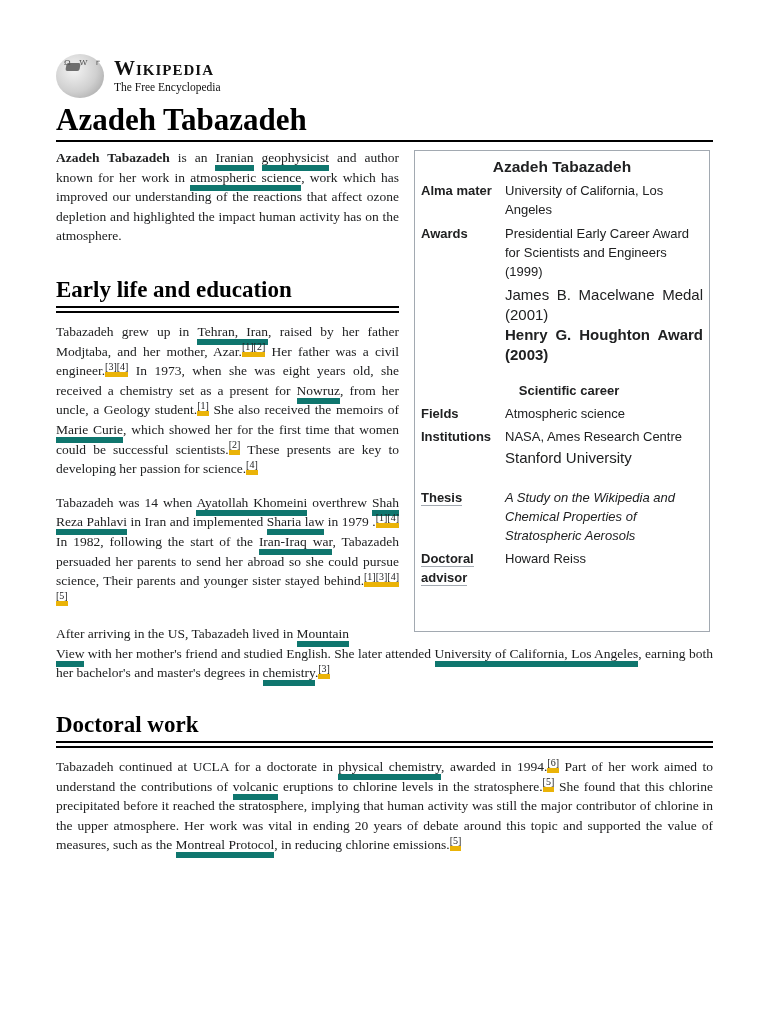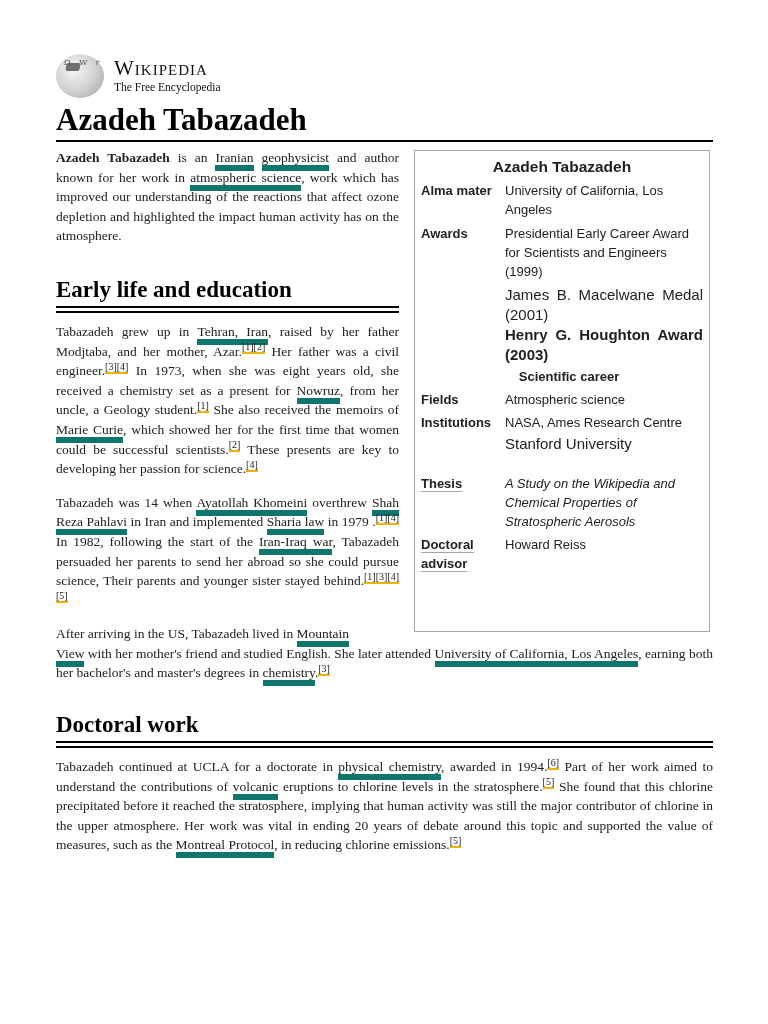--- a/index.html
+++ b/index.html
@@ -43,53 +43,53 @@
       font-family: "Liberation Sans", sans-serif; font-size: 13px; line-height: 19px;
       color: #202122; box-sizing: border-box;
     }
     .ib-title { text-align: center; font-weight: bold; font-size: 15.5px; margin-top: 6px; margin-bottom: 2px; line-height: 20px; }
     .ib-row { display: flex; padding: 0 6px; margin-top: 4px; }
     .ib-label { width: 84px; font-weight: bold; flex-shrink: 0; }
     .ib-label .u { border-bottom: 1px solid #a2a9b1; margin-top: 32px; }
     .ib-value { flex: 1; }
     .ib-value .big { font-size: 15px; line-height: 20px; display: block; }
     .ib-value .justify { text-align: justify; text-align-last: justify; }
-    .ib-section { text-align: center; font-weight: bold; font-size: 13px; margin-top: 2px; margin-bottom: 2px; padding-left: 14px; }
+    .ib-section { text-align: center; font-weight: bold; font-size: 13px; margin-top: 16px; margin-bottom: 2px; padding-left: 14px; }
     .ital { font-style: italic; }
 
     .lead {
       width: 343px; font-size: 13.5px; line-height: 19.6px; text-align: justify;
       font-family: "Liberation Serif", serif; margin-top: 6px;
     }
     .lead b { font-weight: bold; }
     h2 {
       font-family: "Liberation Serif", serif; font-weight: bold; font-size: 23px;
       margin: 0; line-height: 28px; color: #000;
     }
     .h2-rule { height: 7px; border-top: 2px solid #000; border-bottom: 2px solid #000; box-sizing: border-box; }
     .para {
       font-family: "Liberation Serif", serif; font-size: 13.5px; line-height: 19.6px;
       text-align: justify; margin: 0;
     }
     .narrow { width: 343px; }
     .wide { width: 657px; }
     a.lk { color: #202122; text-decoration: none; border-bottom: 6px solid #0f766e; }
-    sup.ref { font-size: 10px; line-height: 0; vertical-align: super; border-bottom: 2px solid #eab308; }
+    sup.ref { font-size: 10px; line-height: 0; vertical-align: super; border-bottom: 5px solid #eab308; }
   </style>
 </head>
 <body>
 
 <div class="page">
 
   <div class="logo">
     <div class="globe">
       <span class="globe-glyphs">Ω W 𐌲</span>
     </div>
     <div class="wordmark">
-      <span class="wordmark-title" style="font-variant: small-caps;">Wikipedia</span>
+      <span class="wordmark-title" style="font-variant: small-caps; font-weight: bold;">Wikipedia</span>
       <span class="wordmark-tag">The Free Encyclopedia</span>
     </div>
   </div>
 
   <h1 class="title">Azadeh Tabazadeh</h1>
 
   <div class="infobox">
     <div class="ib-title">Azadeh Tabazadeh</div>
 
     <div class="ib-row">

